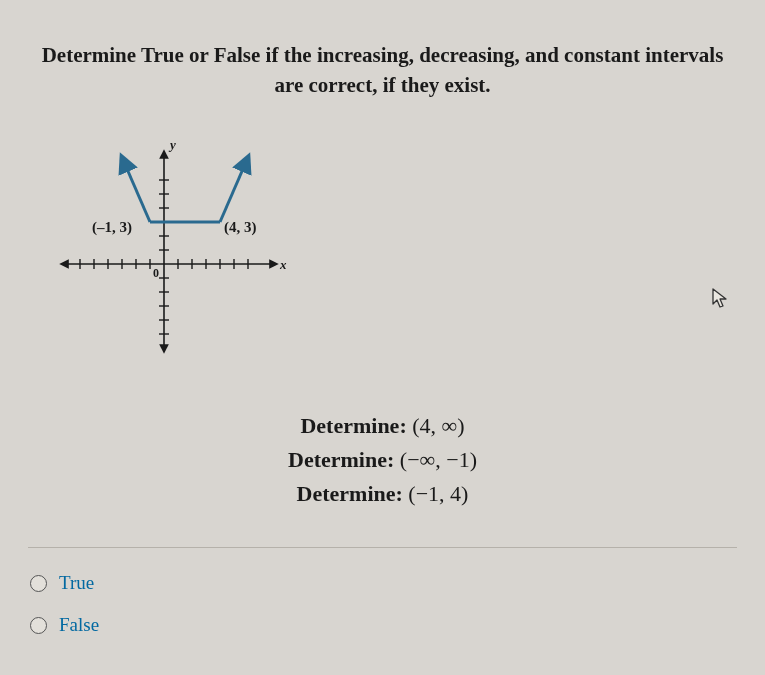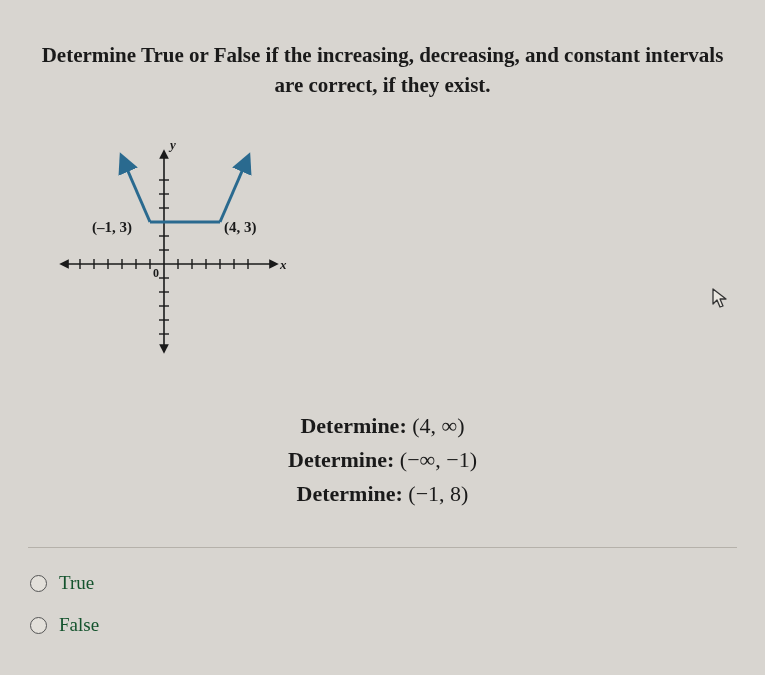--- a/index.html
+++ b/index.html
@@ -40,21 +40,21 @@
     border: none;
     border-top: 1px solid #b5b1aa;
     margin: 0 0 14px 0;
   }
   .option {
     display: flex;
     align-items: center;
     gap: 12px;
     font-size: 19px;
     padding: 10px 0 10px 2px;
-    color: #14532d;
+    color: #0369a1;
   }
   .radio {
     width: 15px;
     height: 15px;
     border: 1.8px solid #555;
     border-radius: 50%;
     background: #e3e0da;
     flex-shrink: 0;
   }
   .cursor {
@@ -135,21 +135,21 @@
     <div>
       <span class="label">Determine:</span>
       <span class="val">(4, ∞)</span>
     </div>
     <div>
       <span class="label">Determine:</span>
       <span class="val">(−∞, −1)</span>
     </div>
     <div>
       <span class="label">Determine:</span>
-      <span class="val">(−1, 8)</span>
+      <span class="val">(−1, 4)</span>
     </div>
   </div>
 
   <hr class="div">
 
   <div class="option">
     <span class="radio"></span>
     <span>True</span>
   </div>
 

